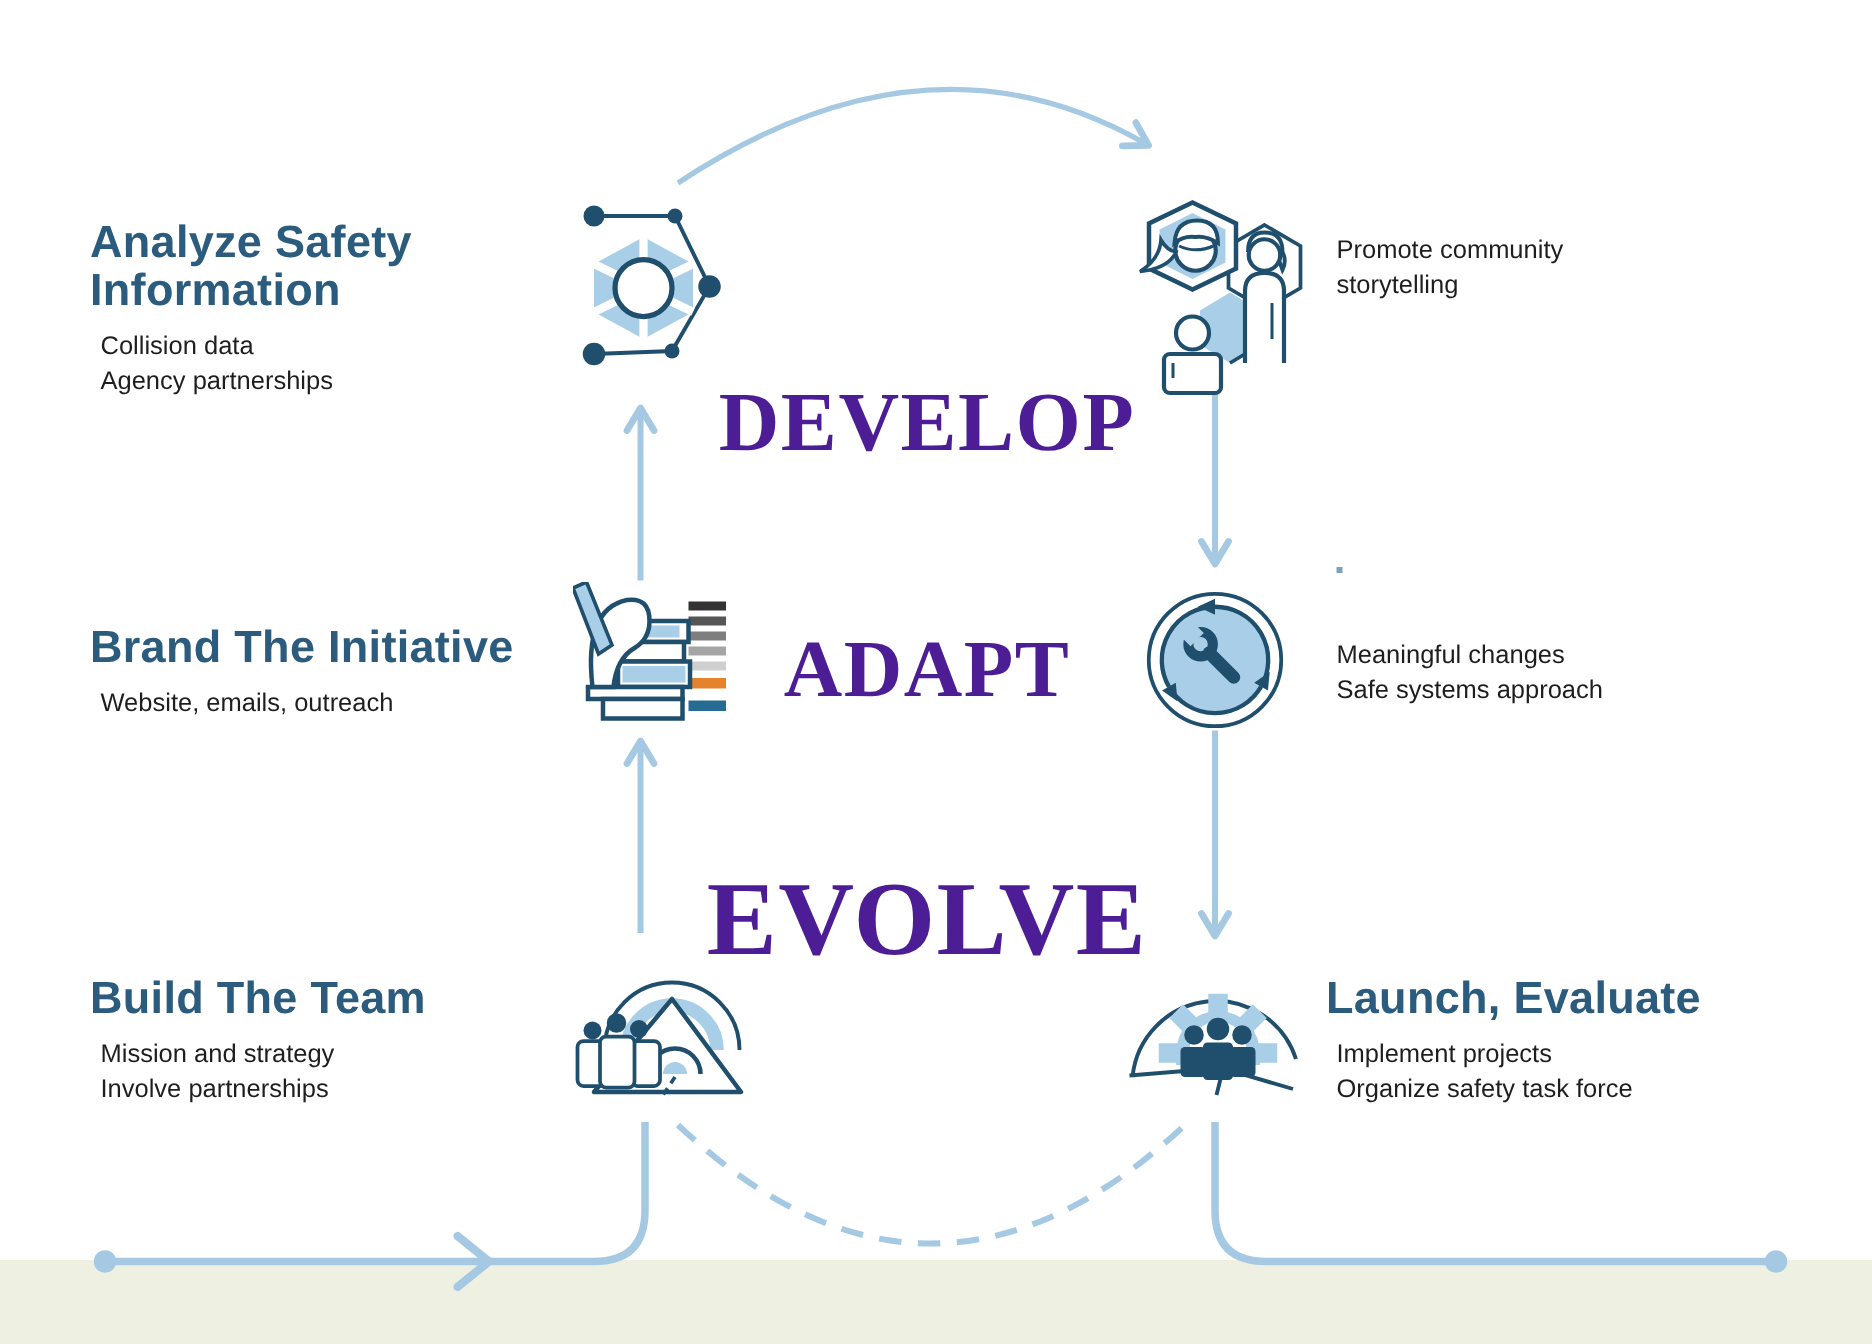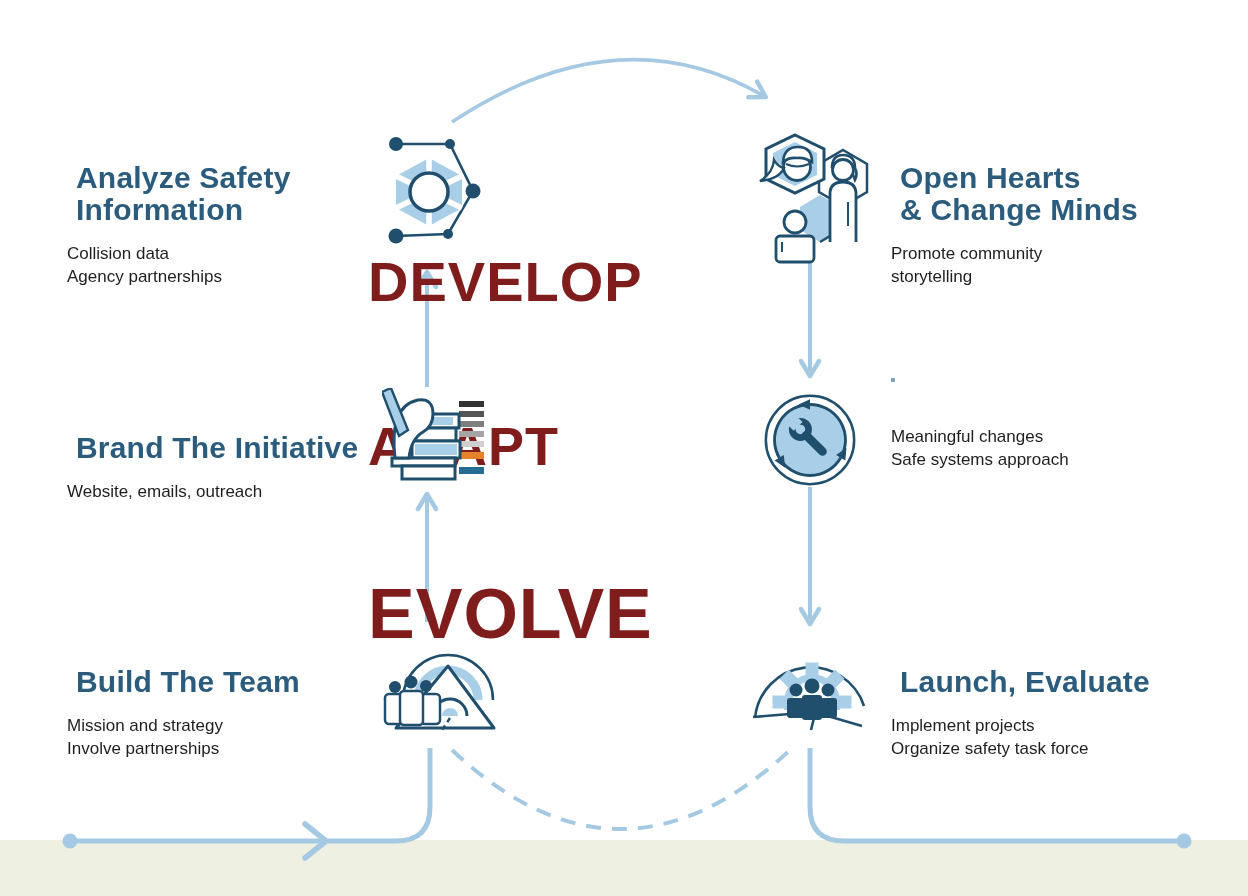--- a/index.html
+++ b/index.html
@@ -4,28 +4,28 @@
 <style>
   html,body{margin:0;padding:0;background:#fff;}
   .canvas{
     position:relative;width:1248px;height:896px;overflow:hidden;background:#fff;
     font-family:"Liberation Sans", sans-serif;
   }
   .connectors{position:absolute;left:0;top:0;}
   .icon{position:absolute;}
   .stage{position:absolute;}
   .stage h2{
-    margin:16px;font-size:30px;line-height:1.06;font-weight:700;color:#2b5c7d;
+    margin:0;font-size:30px;line-height:1.06;font-weight:700;color:#2b5c7d;
     letter-spacing:.2px;
   }
   .stage h2 span{display:block;}
   .details{margin:9px 0 0 7px;font-size:17px;line-height:1.38;color:#1e1e1e;}
   .phase{
-    position:absolute;left:368px;width:500px;font-weight:700;
-    color:#7f1d1d;letter-spacing:1px;line-height:1;
+    position:absolute;left:368px;width:500px;text-align:center;font-weight:700;
+    color:#4c1d95;letter-spacing:1px;line-height:1;font-family:Liberation Serif, serif;
   }
   .footer-band{position:absolute;left:0;bottom:0;width:100%;height:56px;background:#eef0e1;}
   .stray-dot{position:absolute;left:891px;top:378px;width:4px;height:4px;background:#7fa3bd;}
 </style>
 </head>
 <body>
 
 <div class="canvas">
 
   <div class="footer-band"></div>
@@ -186,24 +186,20 @@
       <span>Analyze Safety</span>
       <span>Information</span>
     </h2>
     <div class="details">
       <div>Collision data</div>
       <div>Agency partnerships</div>
     </div>
   </div>
 
   <div class="stage" style="left:884px;top:146px">
-    <h2>
-      <span>Open Hearts</span>
-      <span>&amp; Change Minds</span>
-    </h2>
     <div class="details">
       <div>Promote community</div>
       <div>storytelling</div>
     </div>
   </div>
 
   <div class="stage" style="left:60px;top:416px">
     <h2>
       <span>Brand The Initiative</span>
     </h2>

